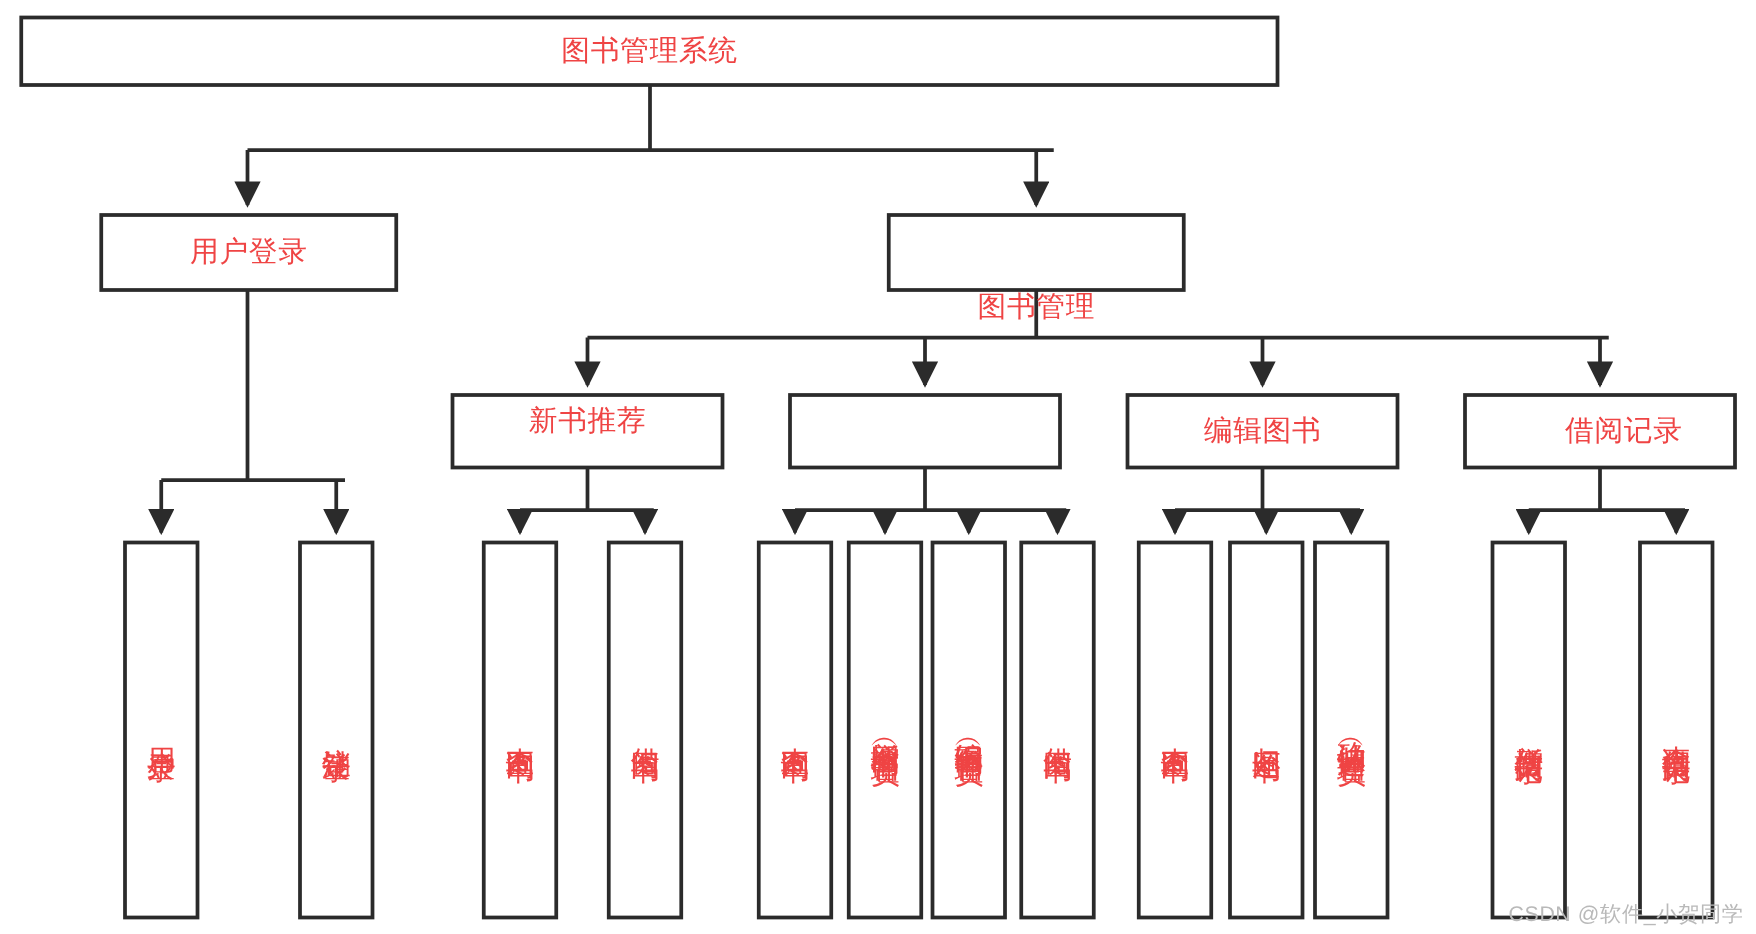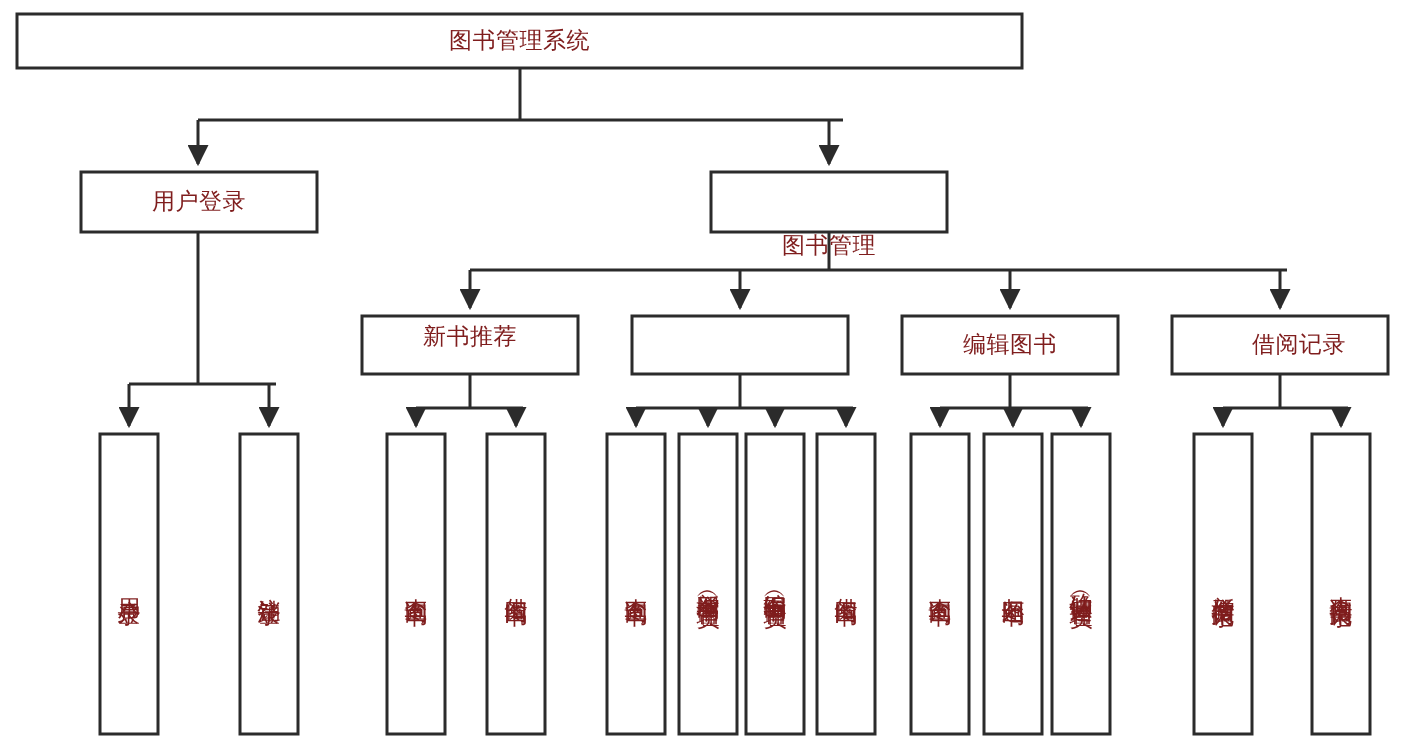--- a/index.html
+++ b/index.html
@@ -37,21 +37,21 @@
   }
   .arrow-head {
     fill: #2b2b2b;
     stroke: none;
   }
   .node-label {
     position: absolute;
     display: flex;
     align-items: center;
     justify-content: center;
-    color: #7f1d1d;
+    color: #ef4444;
     text-align: center;
     pointer-events: none;
     box-sizing: border-box;
   }
   .node-label.horizontal {
     font-size: 23px;
     line-height: 1.2;
     letter-spacing: 0.5px;
   }
   .node-label.vertical {
@@ -178,13 +178,14 @@
   <div class="node-label vertical" style="left:607px; top:434px; width:58px; height:300px;">查询图书</div>
   <div class="node-label vertical" style="left:679px; top:434px; width:58px; height:300px;">新增图书（管理员）</div>
   <div class="node-label vertical" style="left:746px; top:434px; width:58px; height:300px;">编辑图书（管理员）</div>
   <div class="node-label vertical" style="left:817px; top:434px; width:58px; height:300px;">借阅图书</div>
   <div class="node-label vertical" style="left:911px; top:434px; width:58px; height:300px;">查询图书</div>
   <div class="node-label vertical" style="left:984px; top:434px; width:58px; height:300px;">归还图书</div>
   <div class="node-label vertical" style="left:1052px; top:434px; width:58px; height:300px;">确认归还（管理员）</div>
   <div class="node-label vertical" style="left:1194px; top:434px; width:58px; height:300px;">新增借阅记录</div>
   <div class="node-label vertical" style="left:1312px; top:434px; width:58px; height:300px;">查询借阅记录</div>
 
+  <div class="watermark">CSDN @软件_小贺同学</div>
 </div>
 
 </body></html>

